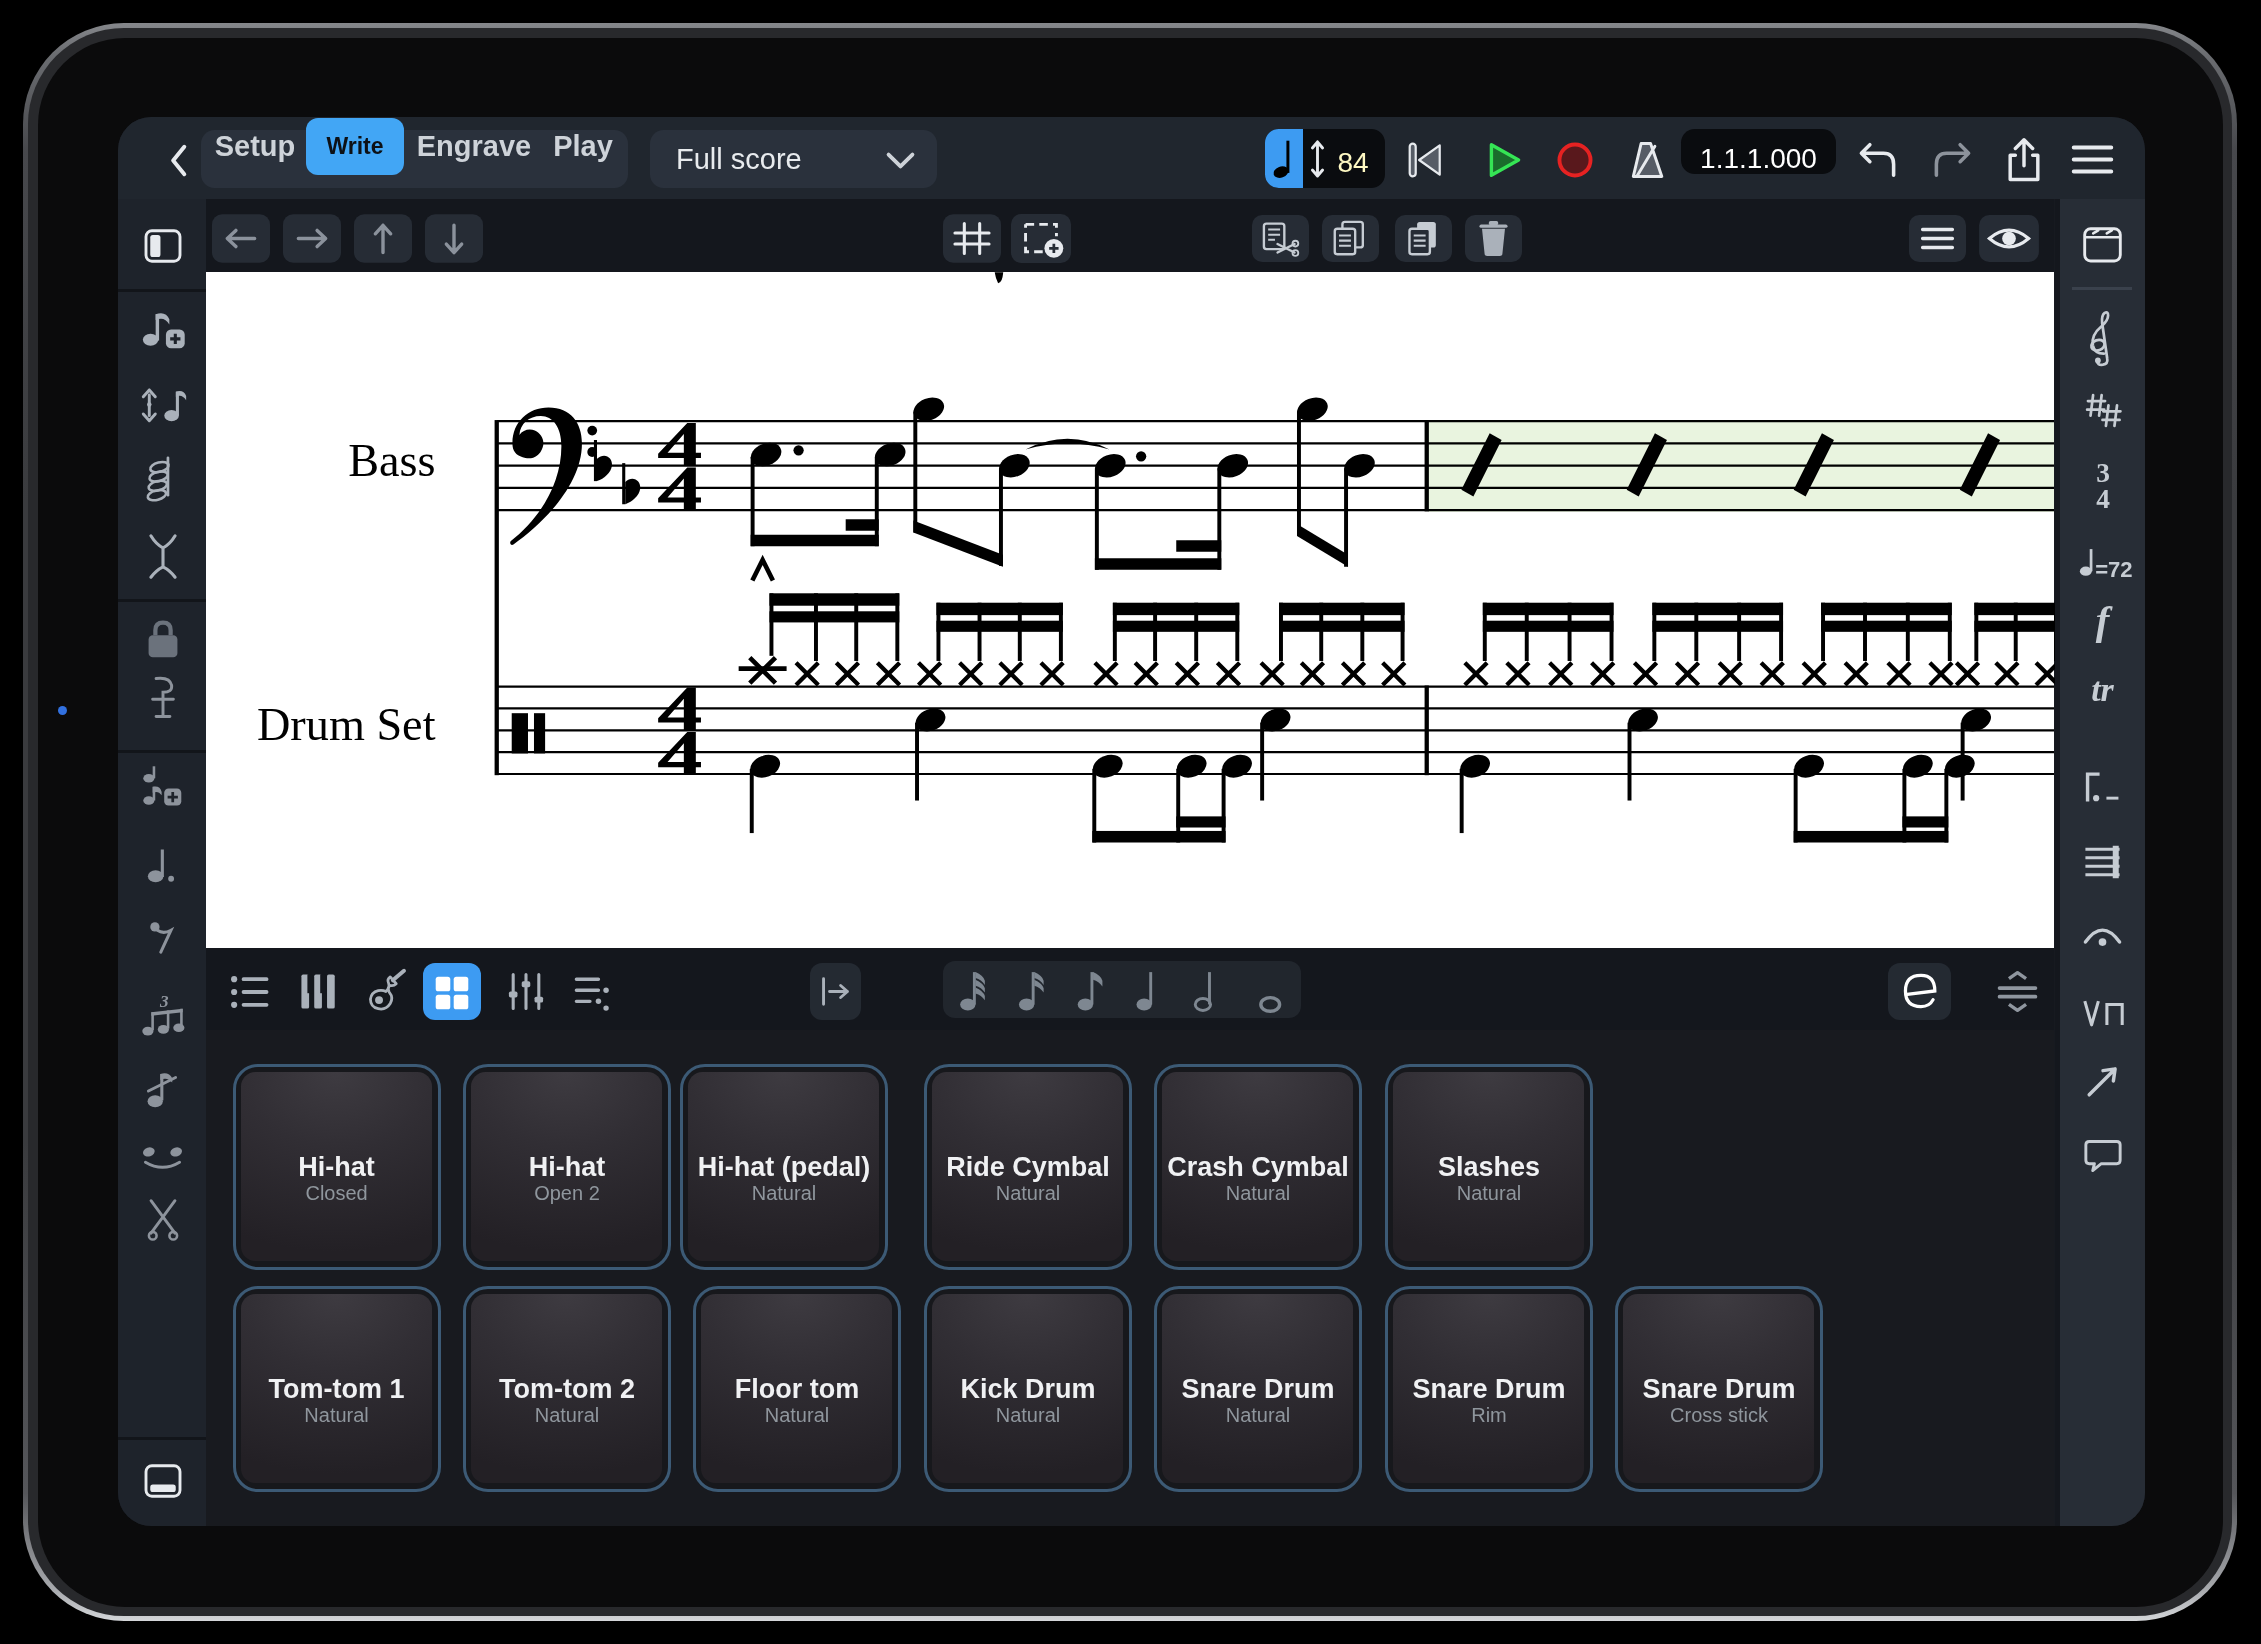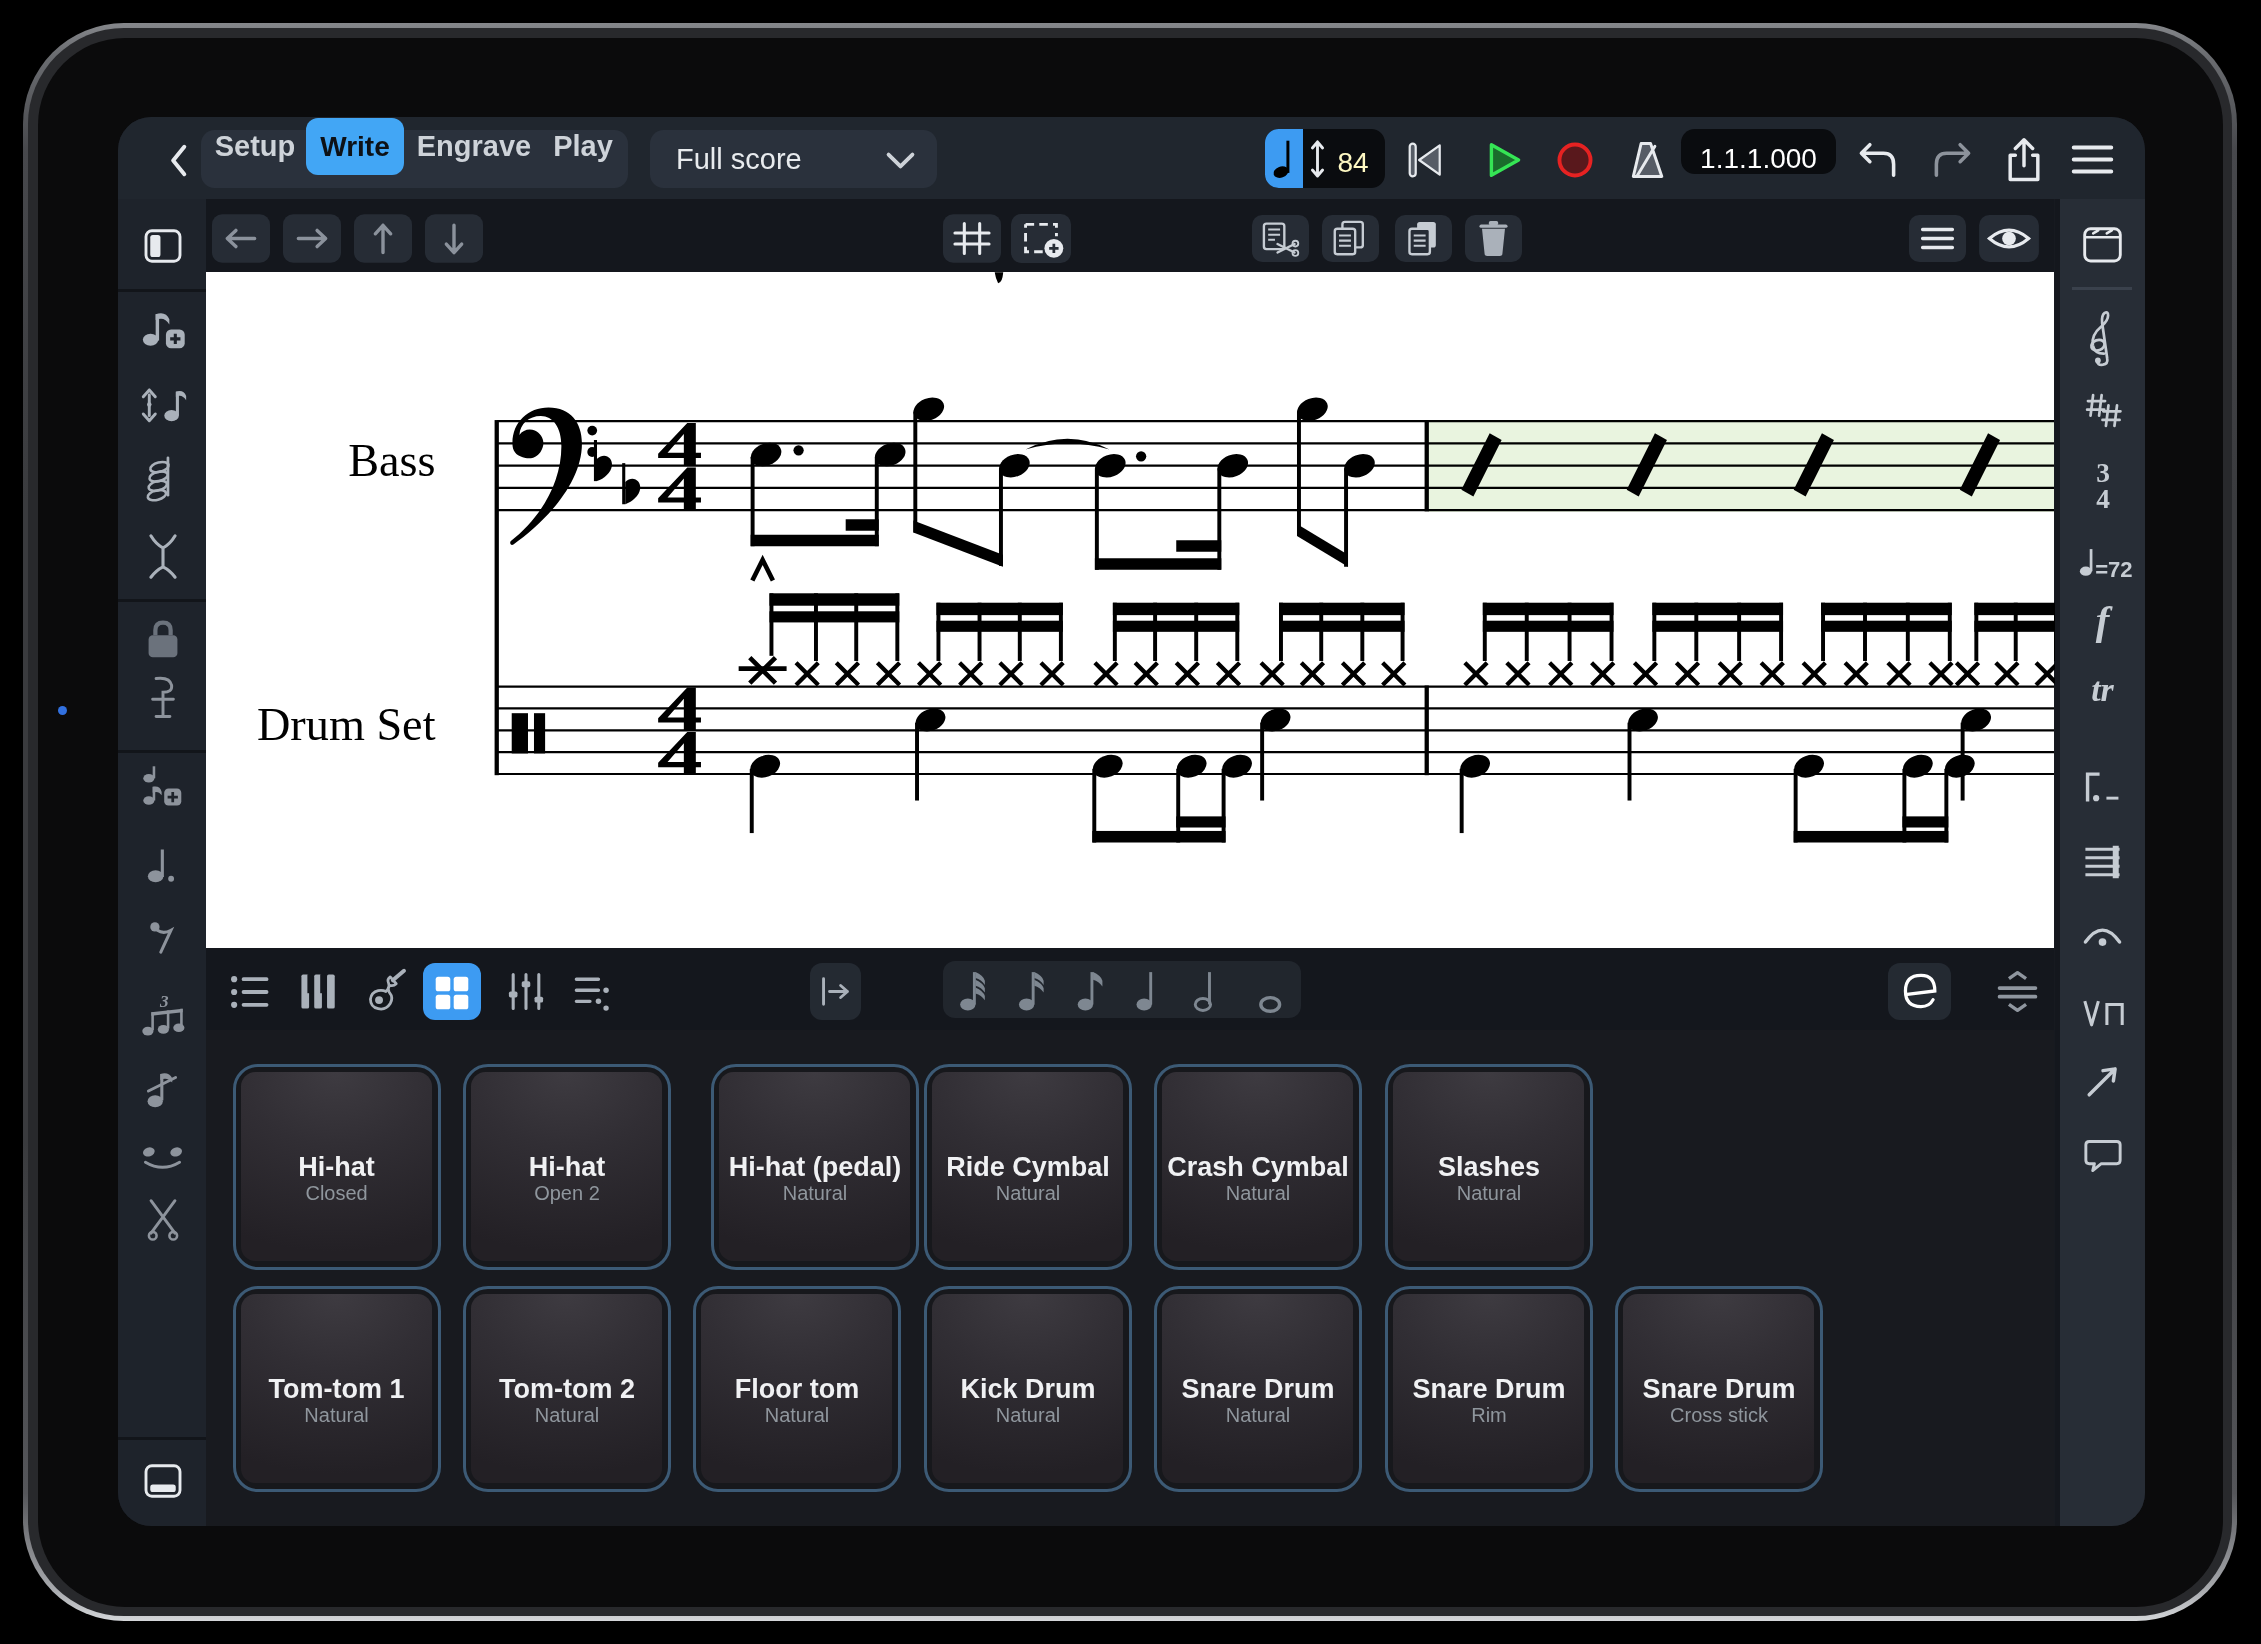--- a/index.html
+++ b/index.html
@@ -9,21 +9,21 @@
   #device{left:23px;top:23px;width:2214px;height:1598px;border-radius:101px;
     background:linear-gradient(180deg,#85878b 0%,#6b6d71 2%,#47484c 8%,#3a3b3e 30%,#3a3b3e 70%,#55565a 92%,#a7a9ad 98%,#d4d6d9 100%);}
   #device2{left:28px;top:28px;width:2204px;height:1588px;border-radius:96px;background:#28292c;}
   #bezel{left:38px;top:38px;width:2185px;height:1569px;border-radius:87px;background:#0b0b0c;}
   #app{left:118px;top:117px;width:2027px;height:1409px;border-radius:33px;background:#171a20;overflow:hidden;}
   #app .abs{position:absolute;}
   
   #tb1{left:0;top:0;width:2027px;height:82px;background:#20262e;}
   .seg{left:83px;top:13px;width:427px;height:58px;background:#2a313c;border-radius:13.7px;}
   .segtxt{color:#ced3d9;font-size:29px;font-weight:700;line-height:58px;position:absolute;top:0;text-align:center;}
-  .writepill{position:absolute;left:105px;top:0.9px;width:98px;height:57px;background:#42a6f5;border-radius:12px;color:#0d1116;font-size:28px;font-weight:700;line-height:57px;text-align:center;}
+  .writepill{position:absolute;left:105px;top:0.9px;width:98px;height:57px;background:#42a6f5;border-radius:12px;color:#0d1116;font-size:23px;font-weight:700;line-height:57px;text-align:center;}
   .drop{left:532px;top:13px;width:287px;height:58px;background:#2a313c;border-radius:13.7px;color:#e8ebee;font-size:29px;line-height:58px;padding-left:26px;}
   .ods{left:886px;top:0;height:82px;line-height:82px;color:#d2d7dc;font-size:26.6px;}
   .darkbox{background:#0a0c0f;border-radius:13.7px;color:#fff;font-size:28px;text-align:center;}
   
   #tb2{left:88px;top:82px;width:1848px;height:73px;background:#14171d;}
   #leftcol{left:0;top:82px;width:88px;height:1327px;background:#1e232b;}
   #rightcol{left:1942px;top:82px;width:85px;height:1327px;background:#272d36;}
   #rcsep{left:1937px;top:82px;width:5.1px;height:1327px;background:#14171d;}
   
   #score{left:88px;top:155px;width:1848px;height:676px;background:#fff;}
@@ -497,21 +497,21 @@
     <div class="pad" style="left:26.6px;top:34px;">
         <div class="padface"></div>
         <div class="padt">Hi-hat</div>
         <div class="pads2">Closed</div>
       </div>
     <div class="pad" style="left:257px;top:34px;">
         <div class="padface"></div>
         <div class="padt">Hi-hat</div>
         <div class="pads2">Open 2</div>
       </div>
-    <div class="pad" style="left:505px;top:34px;">
+    <div class="pad" style="left:474px;top:34px;">
         <div class="padface"></div>
         <div class="padt">Hi-hat (pedal)</div>
         <div class="pads2">Natural</div>
       </div>
     <div class="pad" style="left:718px;top:34px;">
         <div class="padface"></div>
         <div class="padt">Ride Cymbal</div>
         <div class="pads2">Natural</div>
       </div>
     <div class="pad" style="left:948px;top:34px;">

